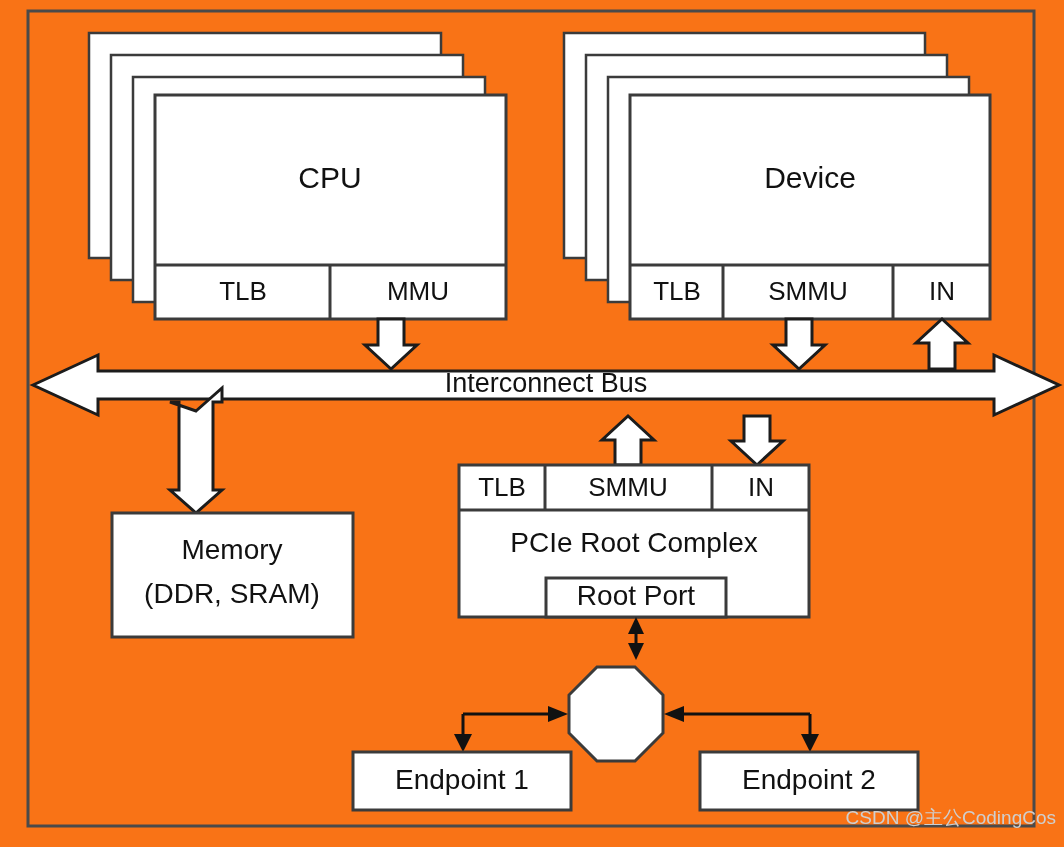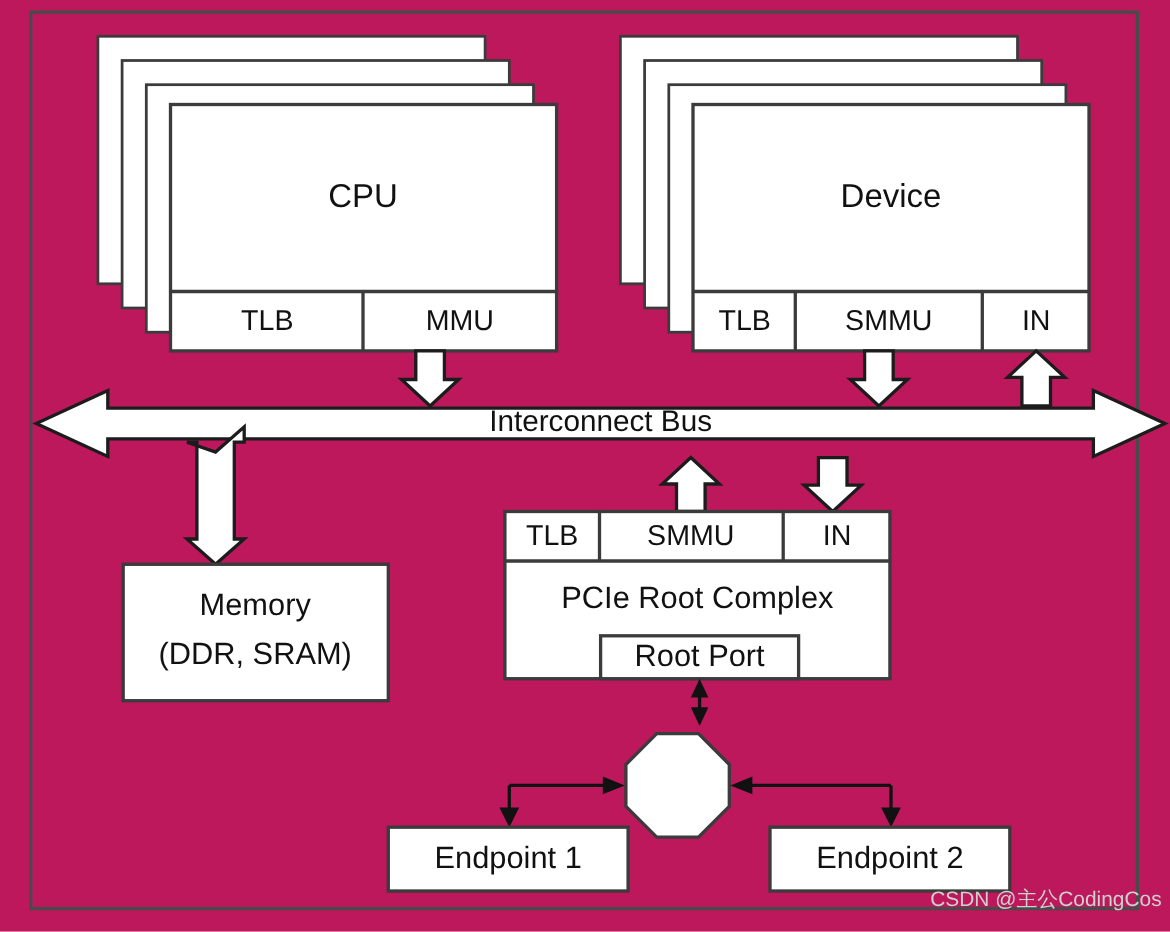--- a/index.html
+++ b/index.html
@@ -4,21 +4,21 @@
 <style>
   html, body {
     margin: 0;
     padding: 0;
     background: #ffffff;
   }
   #canvas {
     position: relative;
     width: 1064px;
     height: 847px;
-    background: #be185d;
+    background: #f97316;
     font-family: "Liberation Sans", sans-serif;
     overflow: hidden;
   }
   svg#diagram {
     position: absolute;
     left: 0;
     top: 0;
     width: 1064px;
     height: 847px;
   }

